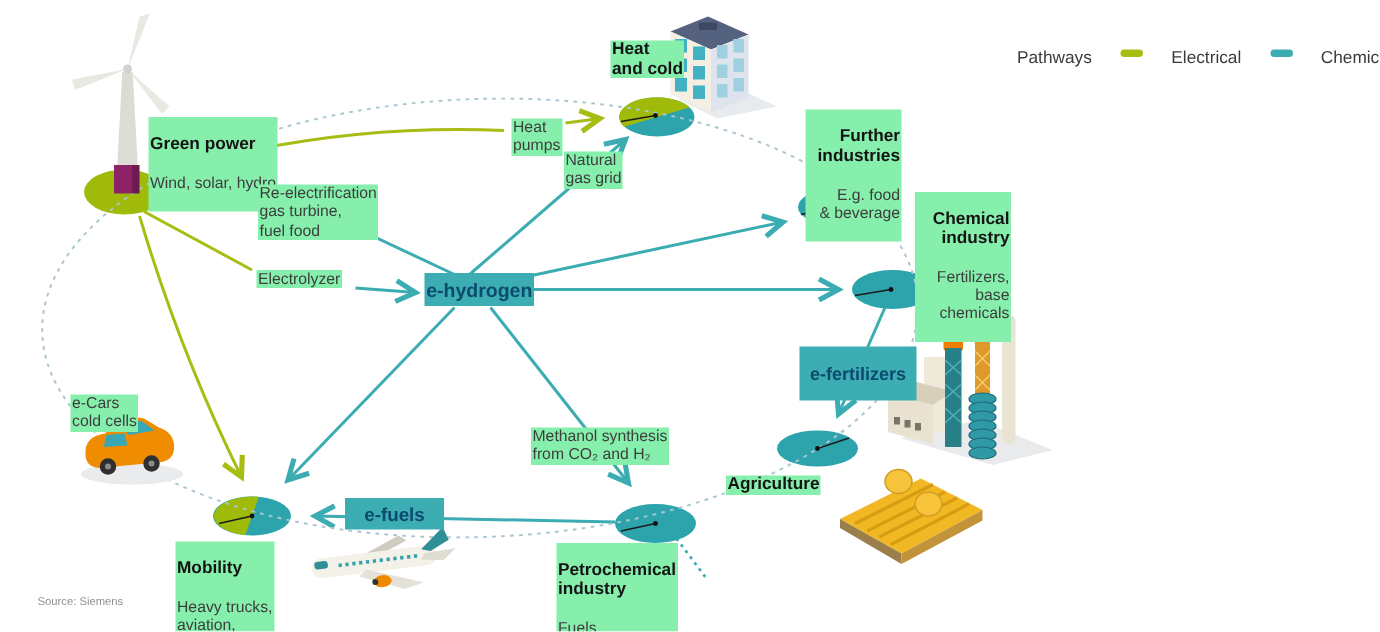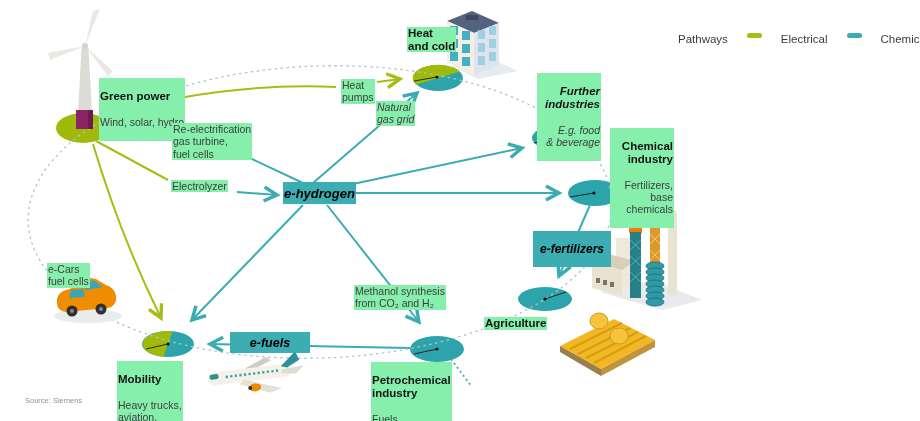--- a/index.html
+++ b/index.html
@@ -5,24 +5,24 @@
   html,body{margin:0;padding:0;background:#fff;}
   #stage{position:relative;width:920px;height:421px;background:#ffffff;overflow:hidden;
          font-family:"Liberation Sans","DejaVu Sans",sans-serif;}
   #diagram-svg{position:absolute;left:0;top:0;}
   .lbl{position:absolute;white-space:pre-line;line-height:1.18;color:#3d3d3d;
        font-size:10.5px;background:#86efac;padding:0 1px;}
   .title{font-weight:bold;color:#141414;font-size:11.5px;line-height:1.1;}
   .sub{color:#3d3d3d;font-weight:normal;font-size:10.5px;line-height:1.15;margin-top:1px;}
   .right{text-align:right;}
   .badge{position:absolute;display:flex;align-items:center;justify-content:center;
-         background:#3cadb3;color:#000000;font-weight:bold;font-style:italic;}
+         background:#3cadb3;color:#0c4a6e;font-weight:bold;}
   #badge-e-hydrogen{left:283px;top:182px;width:73px;height:22px;font-size:13px;}
   #badge-e-fertilizers{left:533px;top:231px;width:78px;height:36px;font-size:12px;}
-  #badge-e-fuels{left:230px;top:332px;width:80px;height:21px;font-size:12.5px;}
+  #badge-e-fuels{left:230px;top:332px;width:66px;height:21px;font-size:12.5px;}
   #legend{position:absolute;left:678px;top:33px;display:flex;align-items:flex-start;gap:19px;
           font-size:11.5px;color:#3a3a3a;}
   .swatch{display:inline-block;width:15px;height:5px;border-radius:2.5px;}
   #source{position:absolute;left:24px;top:397px;font-size:7.5px;color:#919191;background:none;}
 </style>
 </head>
 <body>
 
 <div id="stage">
 
@@ -195,21 +195,21 @@
   </div>
 
   <div class="lbl" style="left:99px;top:78px;">
     <div class="title">Green power</div>
     <div class="sub">Wind, solar, hydro</div>
   </div>
 
   <div class="lbl title" style="left:407px;top:27px;">Heat
 and cold</div>
 
-  <div class="lbl right" style="left:537px;top:73px;width:62px;font-style:italic;">
+  <div class="lbl right" style="left:537px;top:73px;width:62px;">
     <div class="title">Further
 industries</div>
     <div class="sub">E.g. food
 &amp; beverage</div>
   </div>
 
   <div class="lbl right" style="left:610px;top:128px;width:62px;">
     <div class="title">Chemical
 industry</div>
     <div class="sub">Fertilizers,
@@ -227,29 +227,29 @@
 
   <div class="lbl" style="left:117px;top:361px;">
     <div class="title">Mobility</div>
     <div class="sub">Heavy trucks,
 aviation,
 marine</div>
   </div>
 
   <div class="lbl" style="left:341px;top:79px;">Heat
 pumps</div>
-  <div class="lbl" style="left:376px;top:101px;font-style:italic;">Natural
+  <div class="lbl" style="left:376px;top:101px;">Natural
 gas grid</div>
   <div class="lbl" style="left:172px;top:123px;">Re-electrification
 gas turbine,
-fuel cells</div>
+fuel food</div>
   <div class="lbl" style="left:171px;top:180px;text-align:center;">Electrolyzer</div>
   <div class="lbl" style="left:354px;top:273px;margin-top:12px;">Methanol synthesis
 from CO₂ and H₂</div>
   <div class="lbl" style="left:47px;top:263px;">e-Cars
-fuel cells</div>
+cold cells</div>
 
   <div class="badge" id="badge-e-hydrogen">e-hydrogen</div>
   <div class="badge" id="badge-e-fertilizers">e-fertilizers</div>
   <div class="badge" id="badge-e-fuels">e-fuels</div>
 
   <div class="lbl" id="source">Source: Siemens</div>
 </div>
 
 </body></html>

